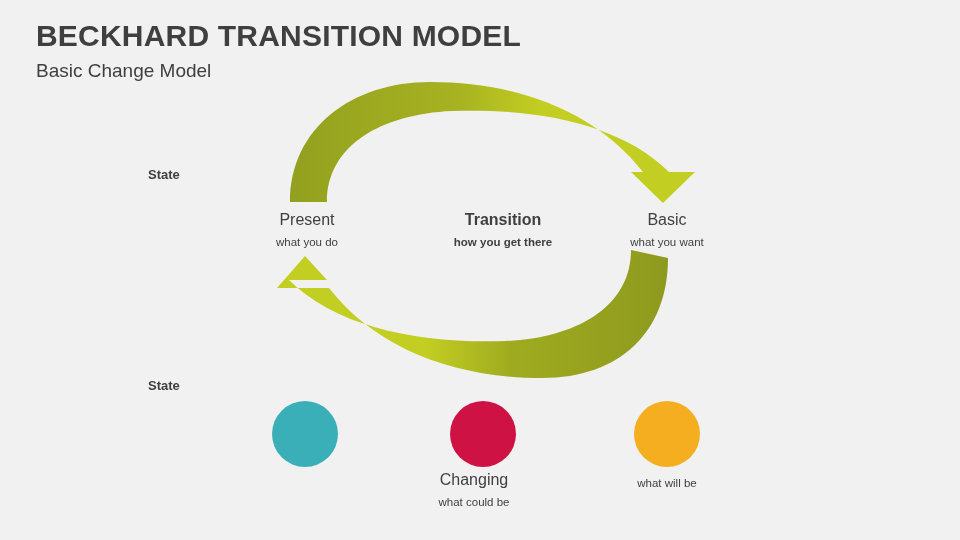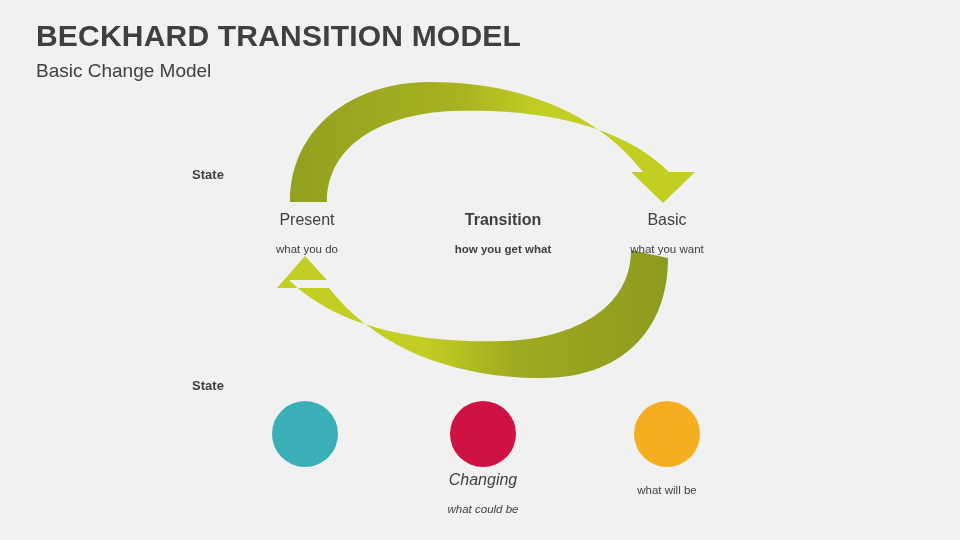--- a/index.html
+++ b/index.html
@@ -53,21 +53,21 @@
     width: 960px;
     height: 540px;
   }
 
   
   .state-tag {
     position: absolute;
     font-size: 13px;
     font-weight: bold;
     color: #3f3f3f;
-    text-align: center;
+    text-align: left;
     width: 120px;
     white-space: nowrap;
   }
   .state-tag.top  { left: 148px; top: 167px; }
   .state-tag.bottom { left: 148px; top: 378px; }
 
   
   .node-label {
     position: absolute;
     width: 200px;
@@ -76,38 +76,38 @@
   }
   .node-title {
     font-size: 16px;
     color: #3f3f3f;
     display: block;
   }
   .node-sub {
     font-size: 11.5px;
     color: #3f3f3f;
     display: block;
-    margin-top: 13px;
+    margin-top: 6px;
   }
   .node-label.emphasis .node-title,
   .node-label.emphasis .node-sub {
     font-weight: bold;
   }
 
   
   .row-middle { top: 211px; }
   
   .row-bottom { top: 471px; }
 
   .col-left   { left: 207px; }
   .col-center { left: 403px; text-align: center; }
   .col-right  { left: 567px; }
 
   .col-left-b   { left: 202px; }
-  .col-center-b { left: 383px; font-style: italic; }
+  .col-center-b { left: 374px; }
   .col-right-b  { left: 567px; }
 
   
   .circle {
     position: absolute;
     width: 66px;
     height: 66px;
     border-radius: 50%;
     top: 401px;
   }
@@ -165,21 +165,21 @@
   <div class="state-tag top">State</div>
   <div class="state-tag bottom">State</div>
 
   <div class="node-label row-middle col-left">
     <span class="node-title">Present</span>
     <span class="node-sub">what you do</span>
   </div>
 
   <div class="node-label row-middle col-center emphasis">
     <span class="node-title">Transition</span>
-    <span class="node-sub">how you get what</span>
+    <span class="node-sub">how you get there</span>
   </div>
 
   <div class="node-label row-middle col-right">
     <span class="node-title">Basic</span>
     <span class="node-sub">what you want</span>
   </div>
 
   <div class="circle c1"></div>
   <div class="circle c2"></div>
   <div class="circle c3"></div>

